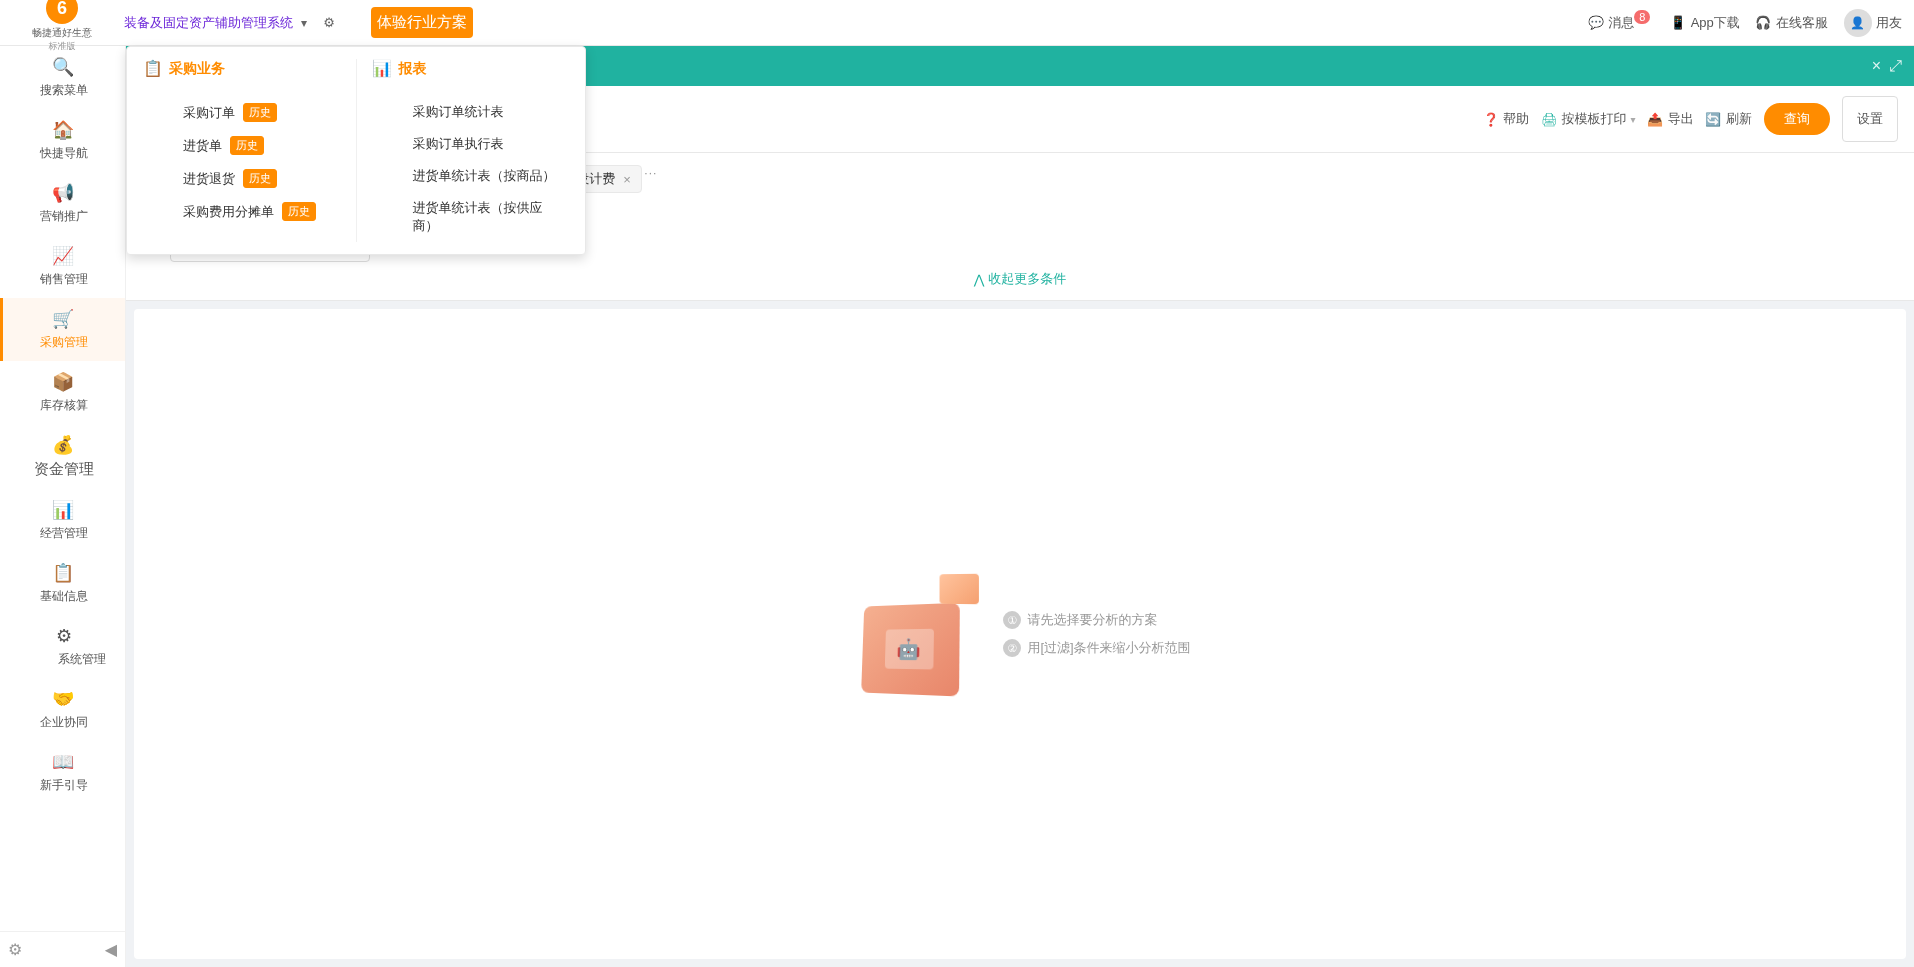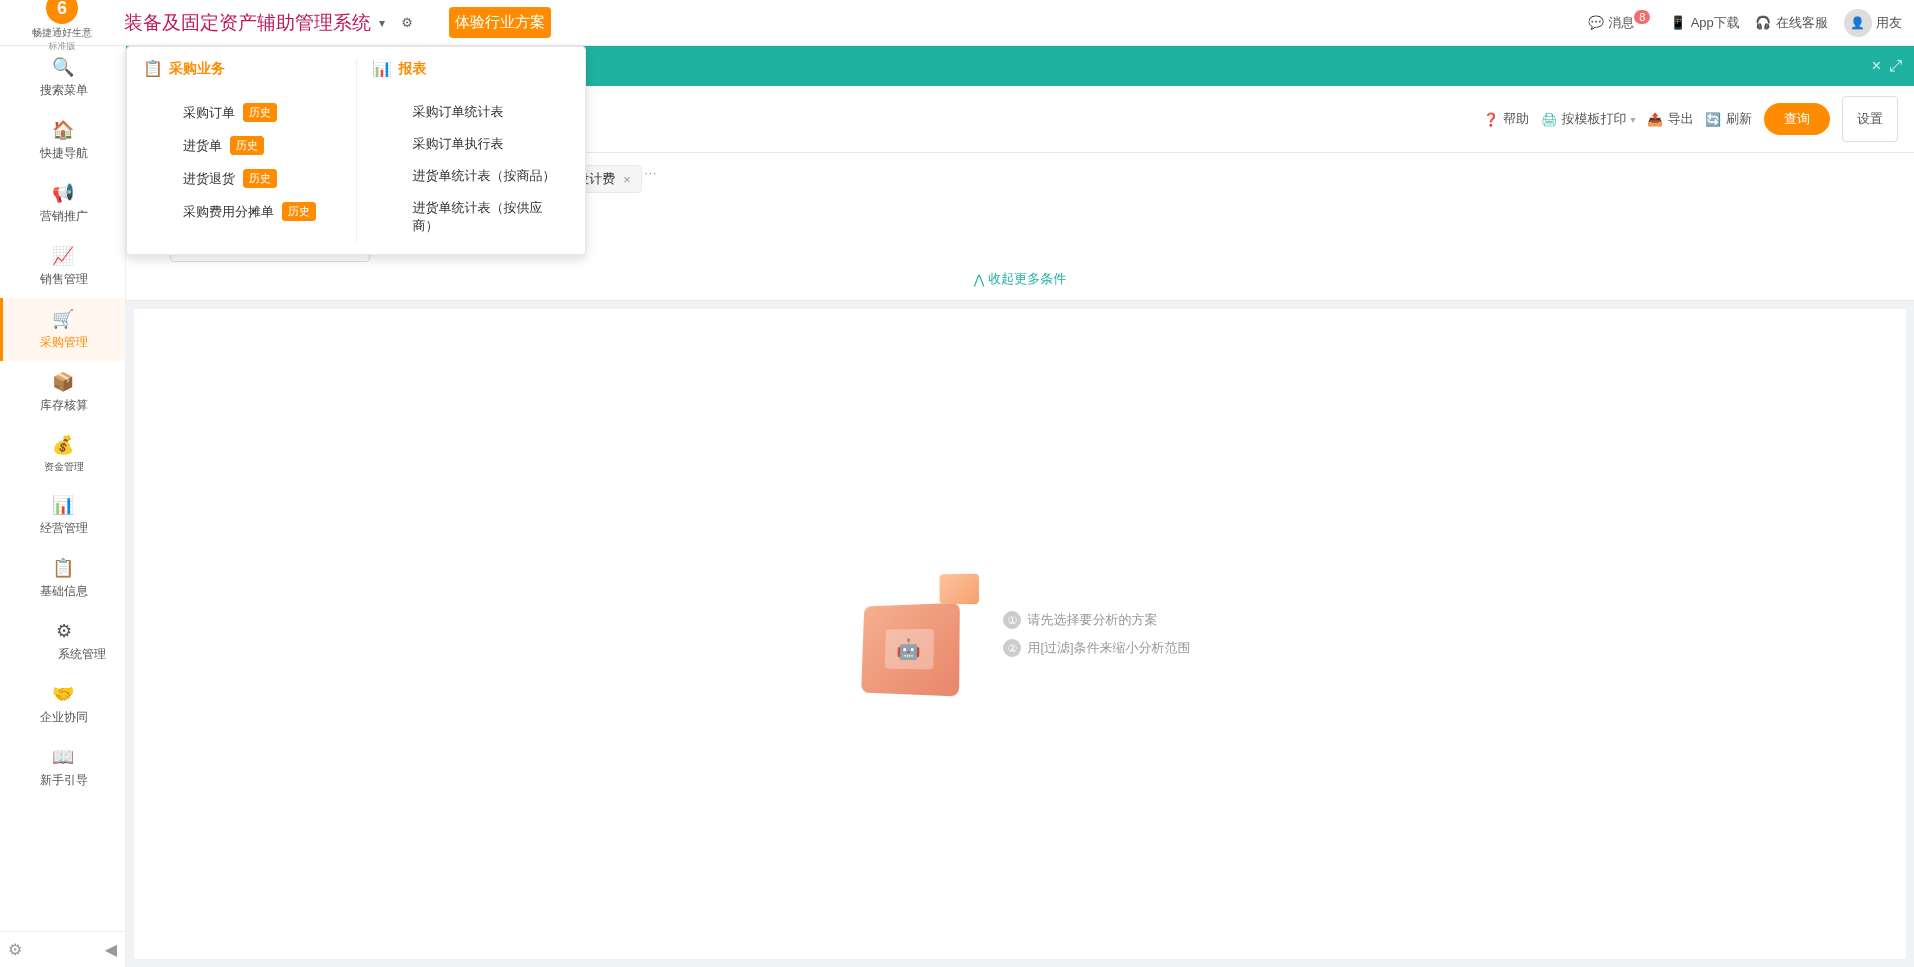--- a/index.html
+++ b/index.html
@@ -78,21 +78,21 @@
 
   <div class="top-bar">
     <div class="logo-area">
       <div class="logo-icon">
         <span>6</span>
       </div>
       <div style="font-size:10px;color:#666;margin-top:2px;">畅捷通好生意</div>
       <div style="font-size:9px;color:#999;">标准版</div>
     </div>
     <div class="title-dropdown">
-      <span style="font-size:19px;color:#be185d;">装备及固定资产辅助管理系统</span>
+      <span style="font-size:13px;color:#6d28d9;">装备及固定资产辅助管理系统</span>
       <span style="margin-left:4px;color:#666;font-size:12px;">▾</span>
     </div>
     <div class="settings-icon-btn">
       <span>⚙</span>
     </div>
     <button class="industry-btn">体验行业方案</button>
     <div class="top-right">
       <div class="top-right-item">
         <span>💬</span>
         <span>消息</span>
@@ -135,21 +135,21 @@
       <div class="sidebar-item active" style="border-left:3px solid #ff8c00;background:#fff7f0;">
         <span class="sidebar-icon" style="color:#ff8c00;">🛒</span>
         <span style="font-size:12px;color:#ff8c00;">采购管理</span>
       </div>
       <div class="sidebar-item">
         <span class="sidebar-icon">📦</span>
         <span style="font-size:12px;color:#555;">库存核算</span>
       </div>
       <div class="sidebar-item">
         <span class="sidebar-icon">💰</span>
-        <span style="font-size:10px;color:#555;">资金管理</span>
+        <span style="font-size:15px;color:#555;">资金管理</span>
       </div>
       <div class="sidebar-item">
         <span class="sidebar-icon">📊</span>
         <span style="font-size:12px;color:#555;">经营管理</span>
       </div>
       <div class="sidebar-item">
         <span class="sidebar-icon">📋</span>
         <span style="font-size:12px;color:#555;">基础信息</span>
       </div>
       <div class="sidebar-item">

